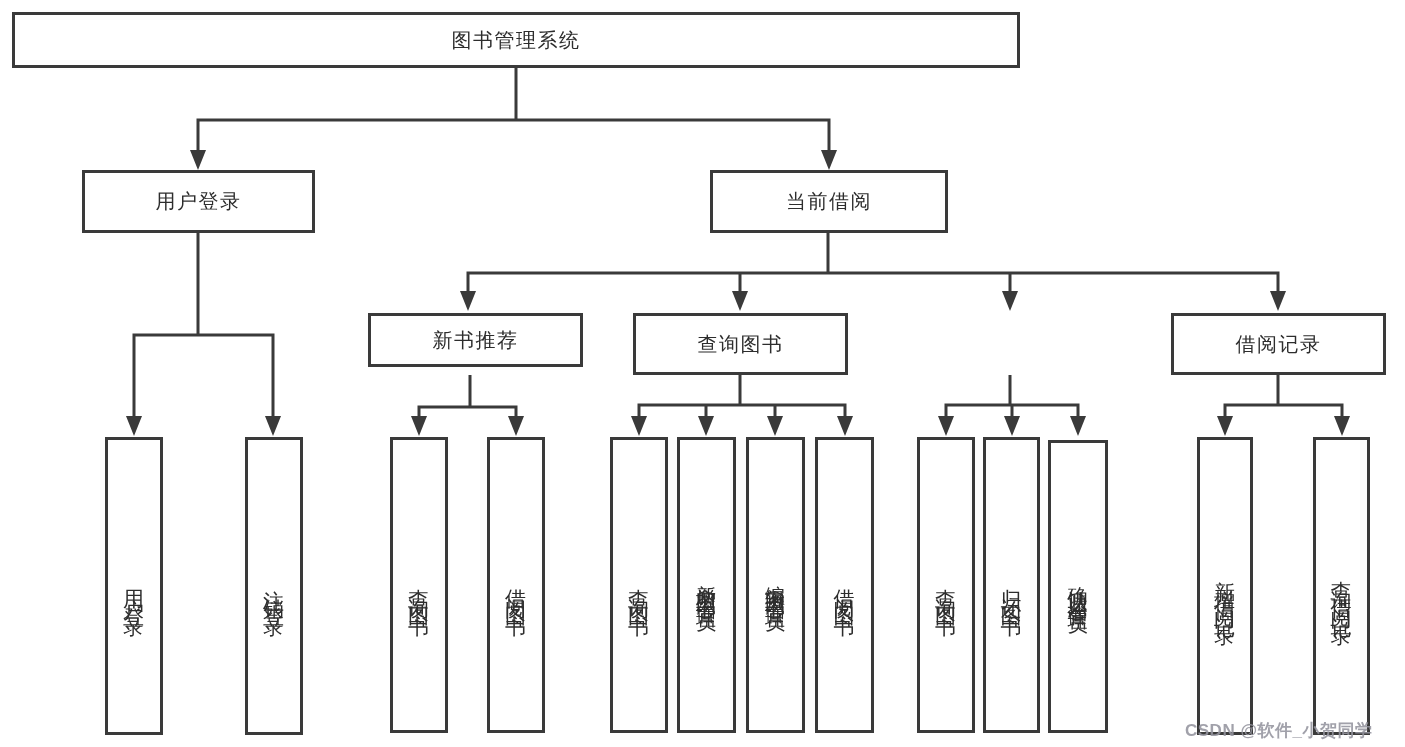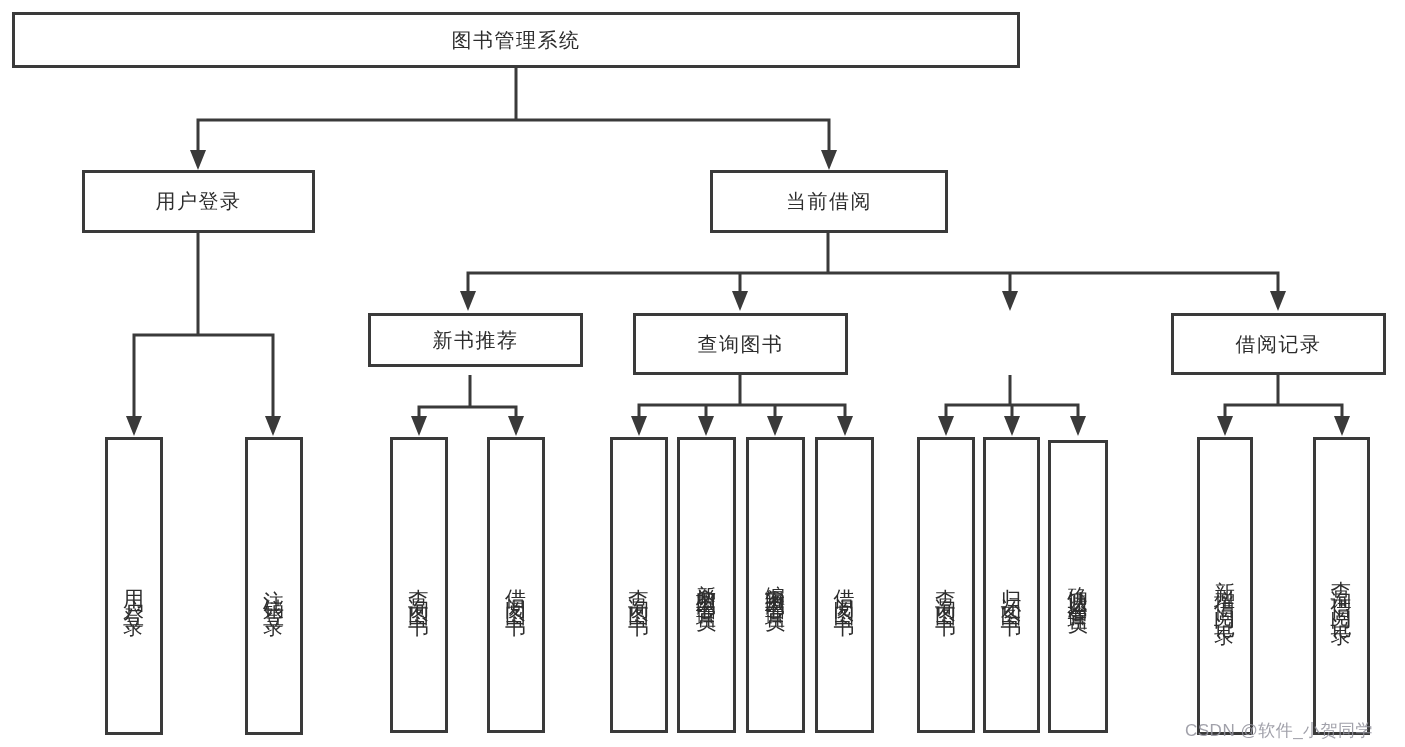--- a/index.html
+++ b/index.html
@@ -14,21 +14,21 @@
   }
   .lbl-h { font-size:20px; letter-spacing:1.5px; white-space:nowrap; }
   .lbl-v {
     writing-mode:vertical-rl; text-orientation:mixed;
     font-size:21px; line-height:1; white-space:nowrap;
   }
   .sp    { letter-spacing:9px; padding-top:9px; }
   .tight { letter-spacing:4px; font-size:20px; padding-top:4px; }
   .watermark {
     position:absolute; z-index:3; left:1185px; top:719px;
-    font-size:17px; color:rgba(148,148,158,0.88); letter-spacing:0.5px; white-space:nowrap;
+    font-size:17px; color:rgba(148,148,158,0.88); letter-spacing:0.5px; white-space:nowrap;font-weight:bold;
   }
 </style>
 </head>
 <body>
 
 <div class="stage">
 
   <svg class="connectors" width="1405" height="747" viewBox="0 0 1405 747">
     <g stroke="#3a3a3a" stroke-width="3" fill="none">
       <path d="M516 68V120 M196.5 120H830.5 M198 120V154 M829 120V154

